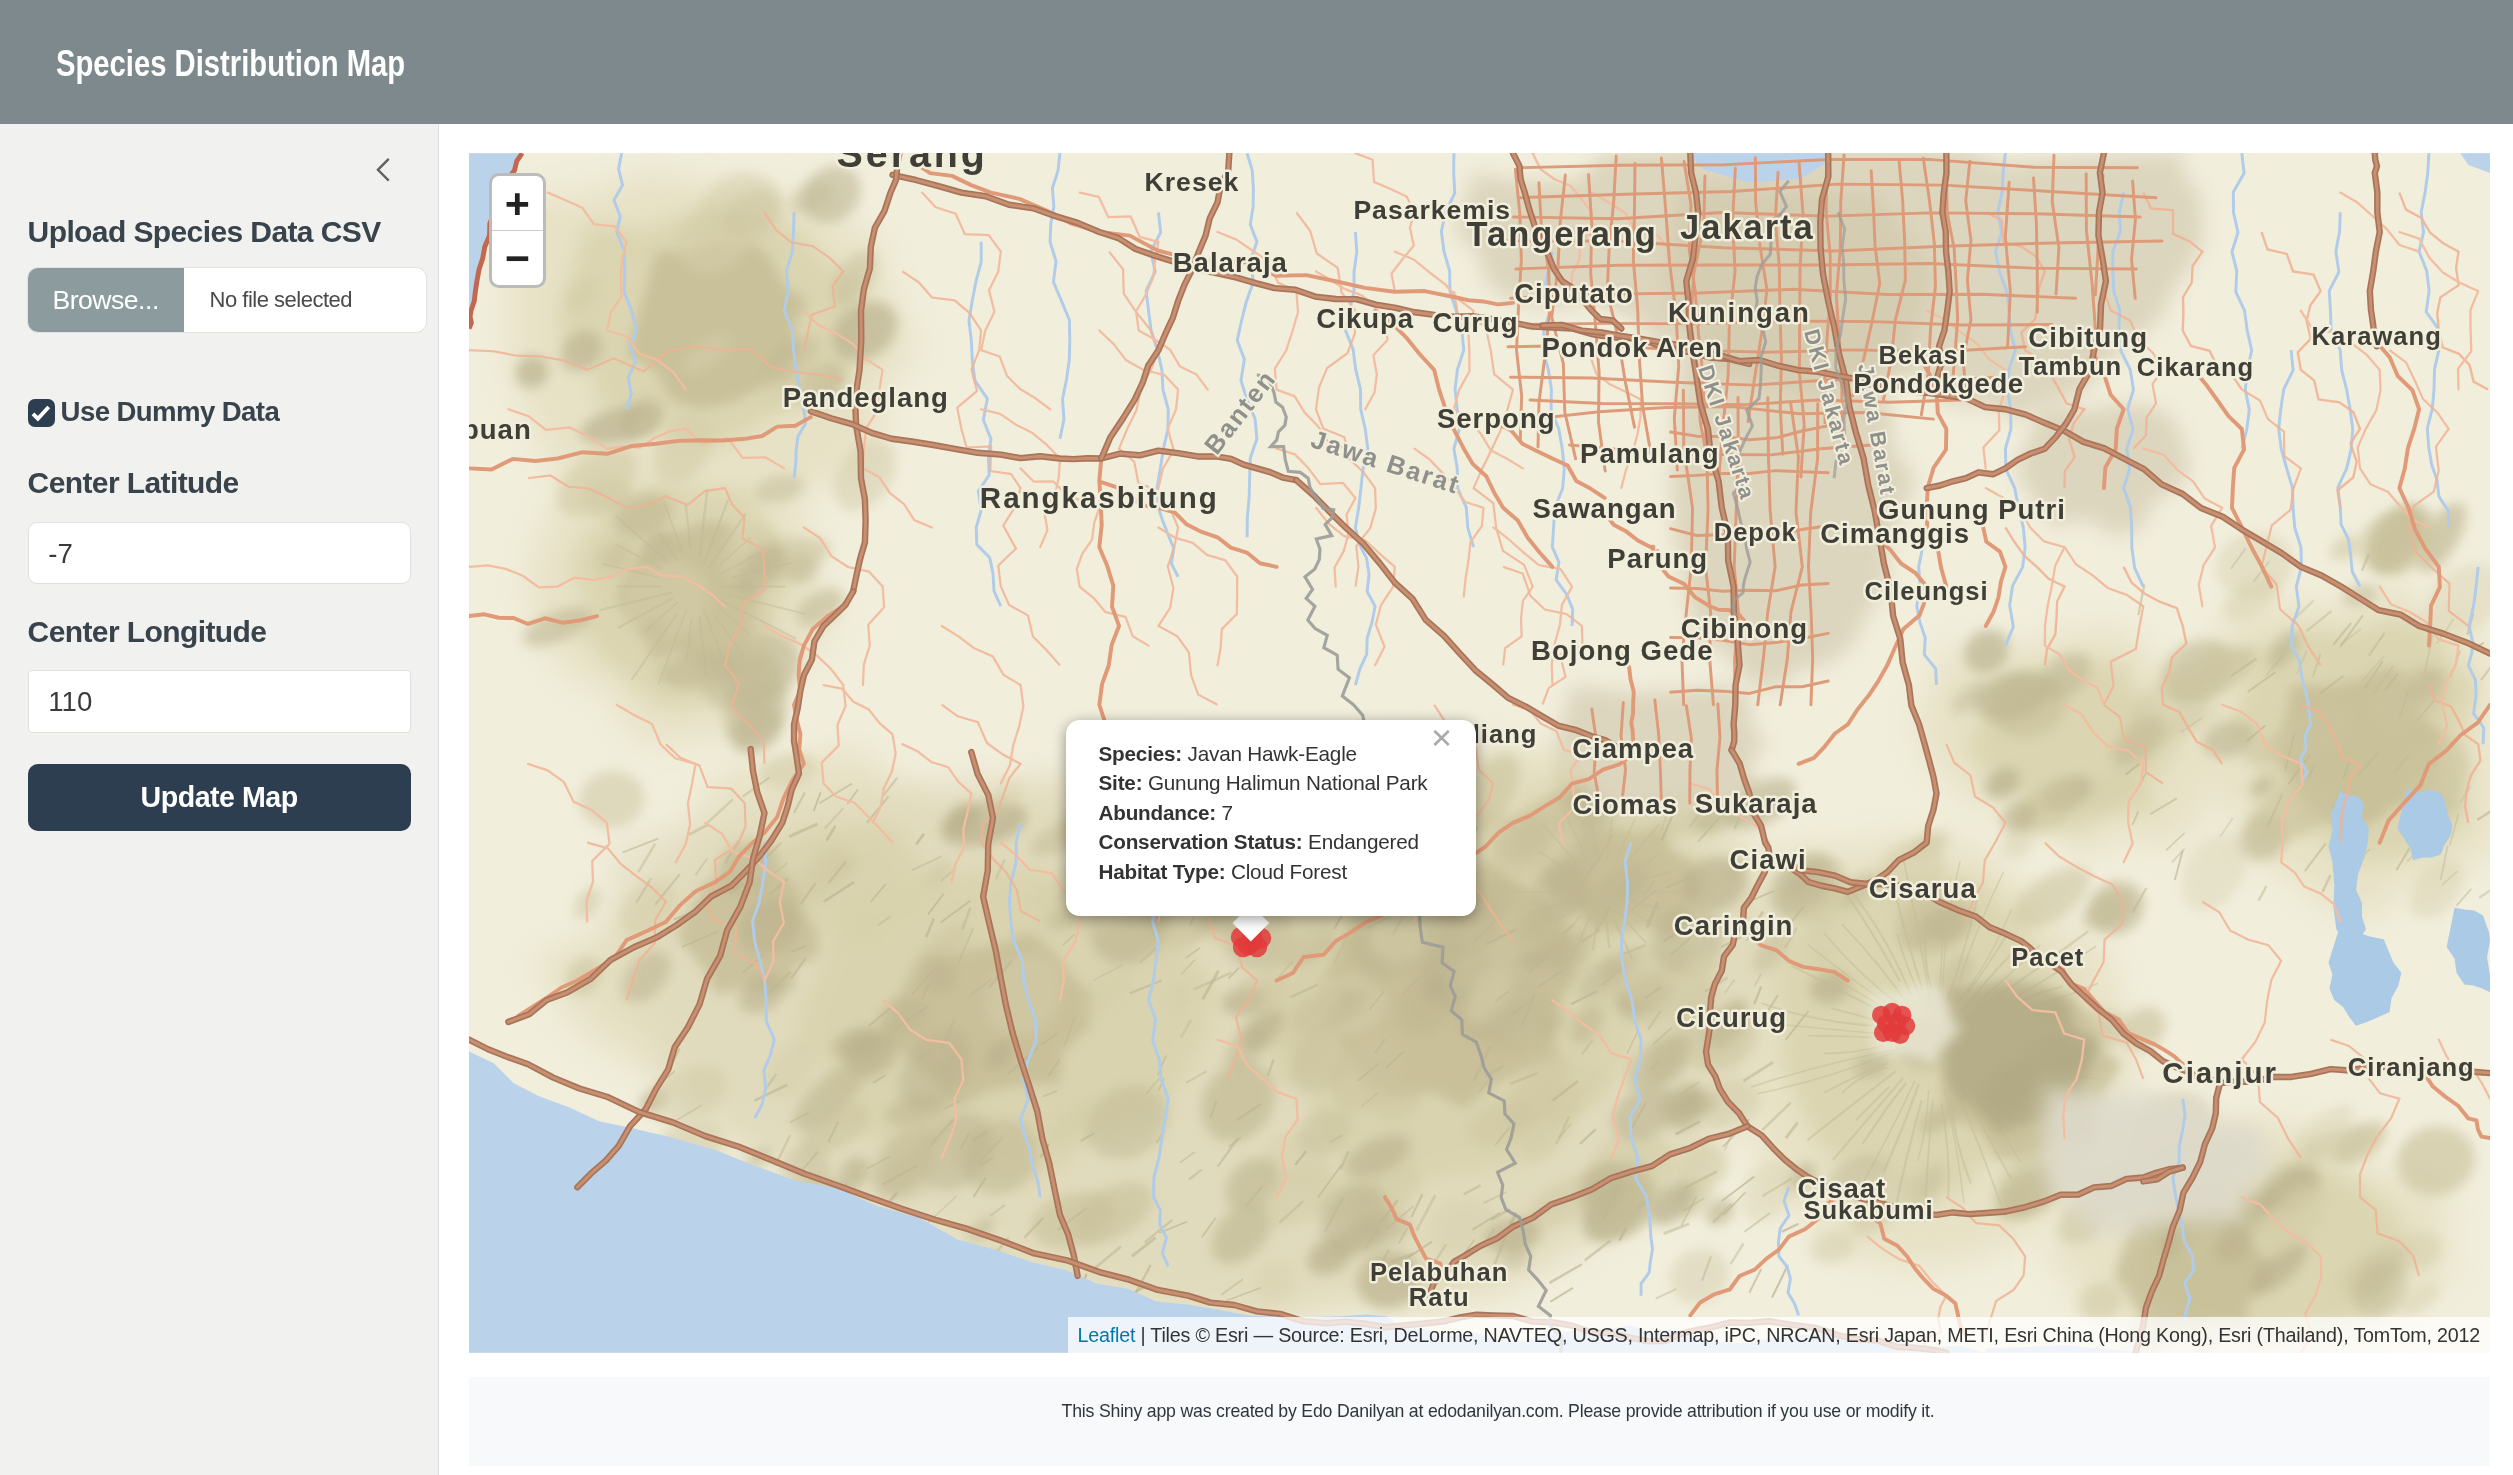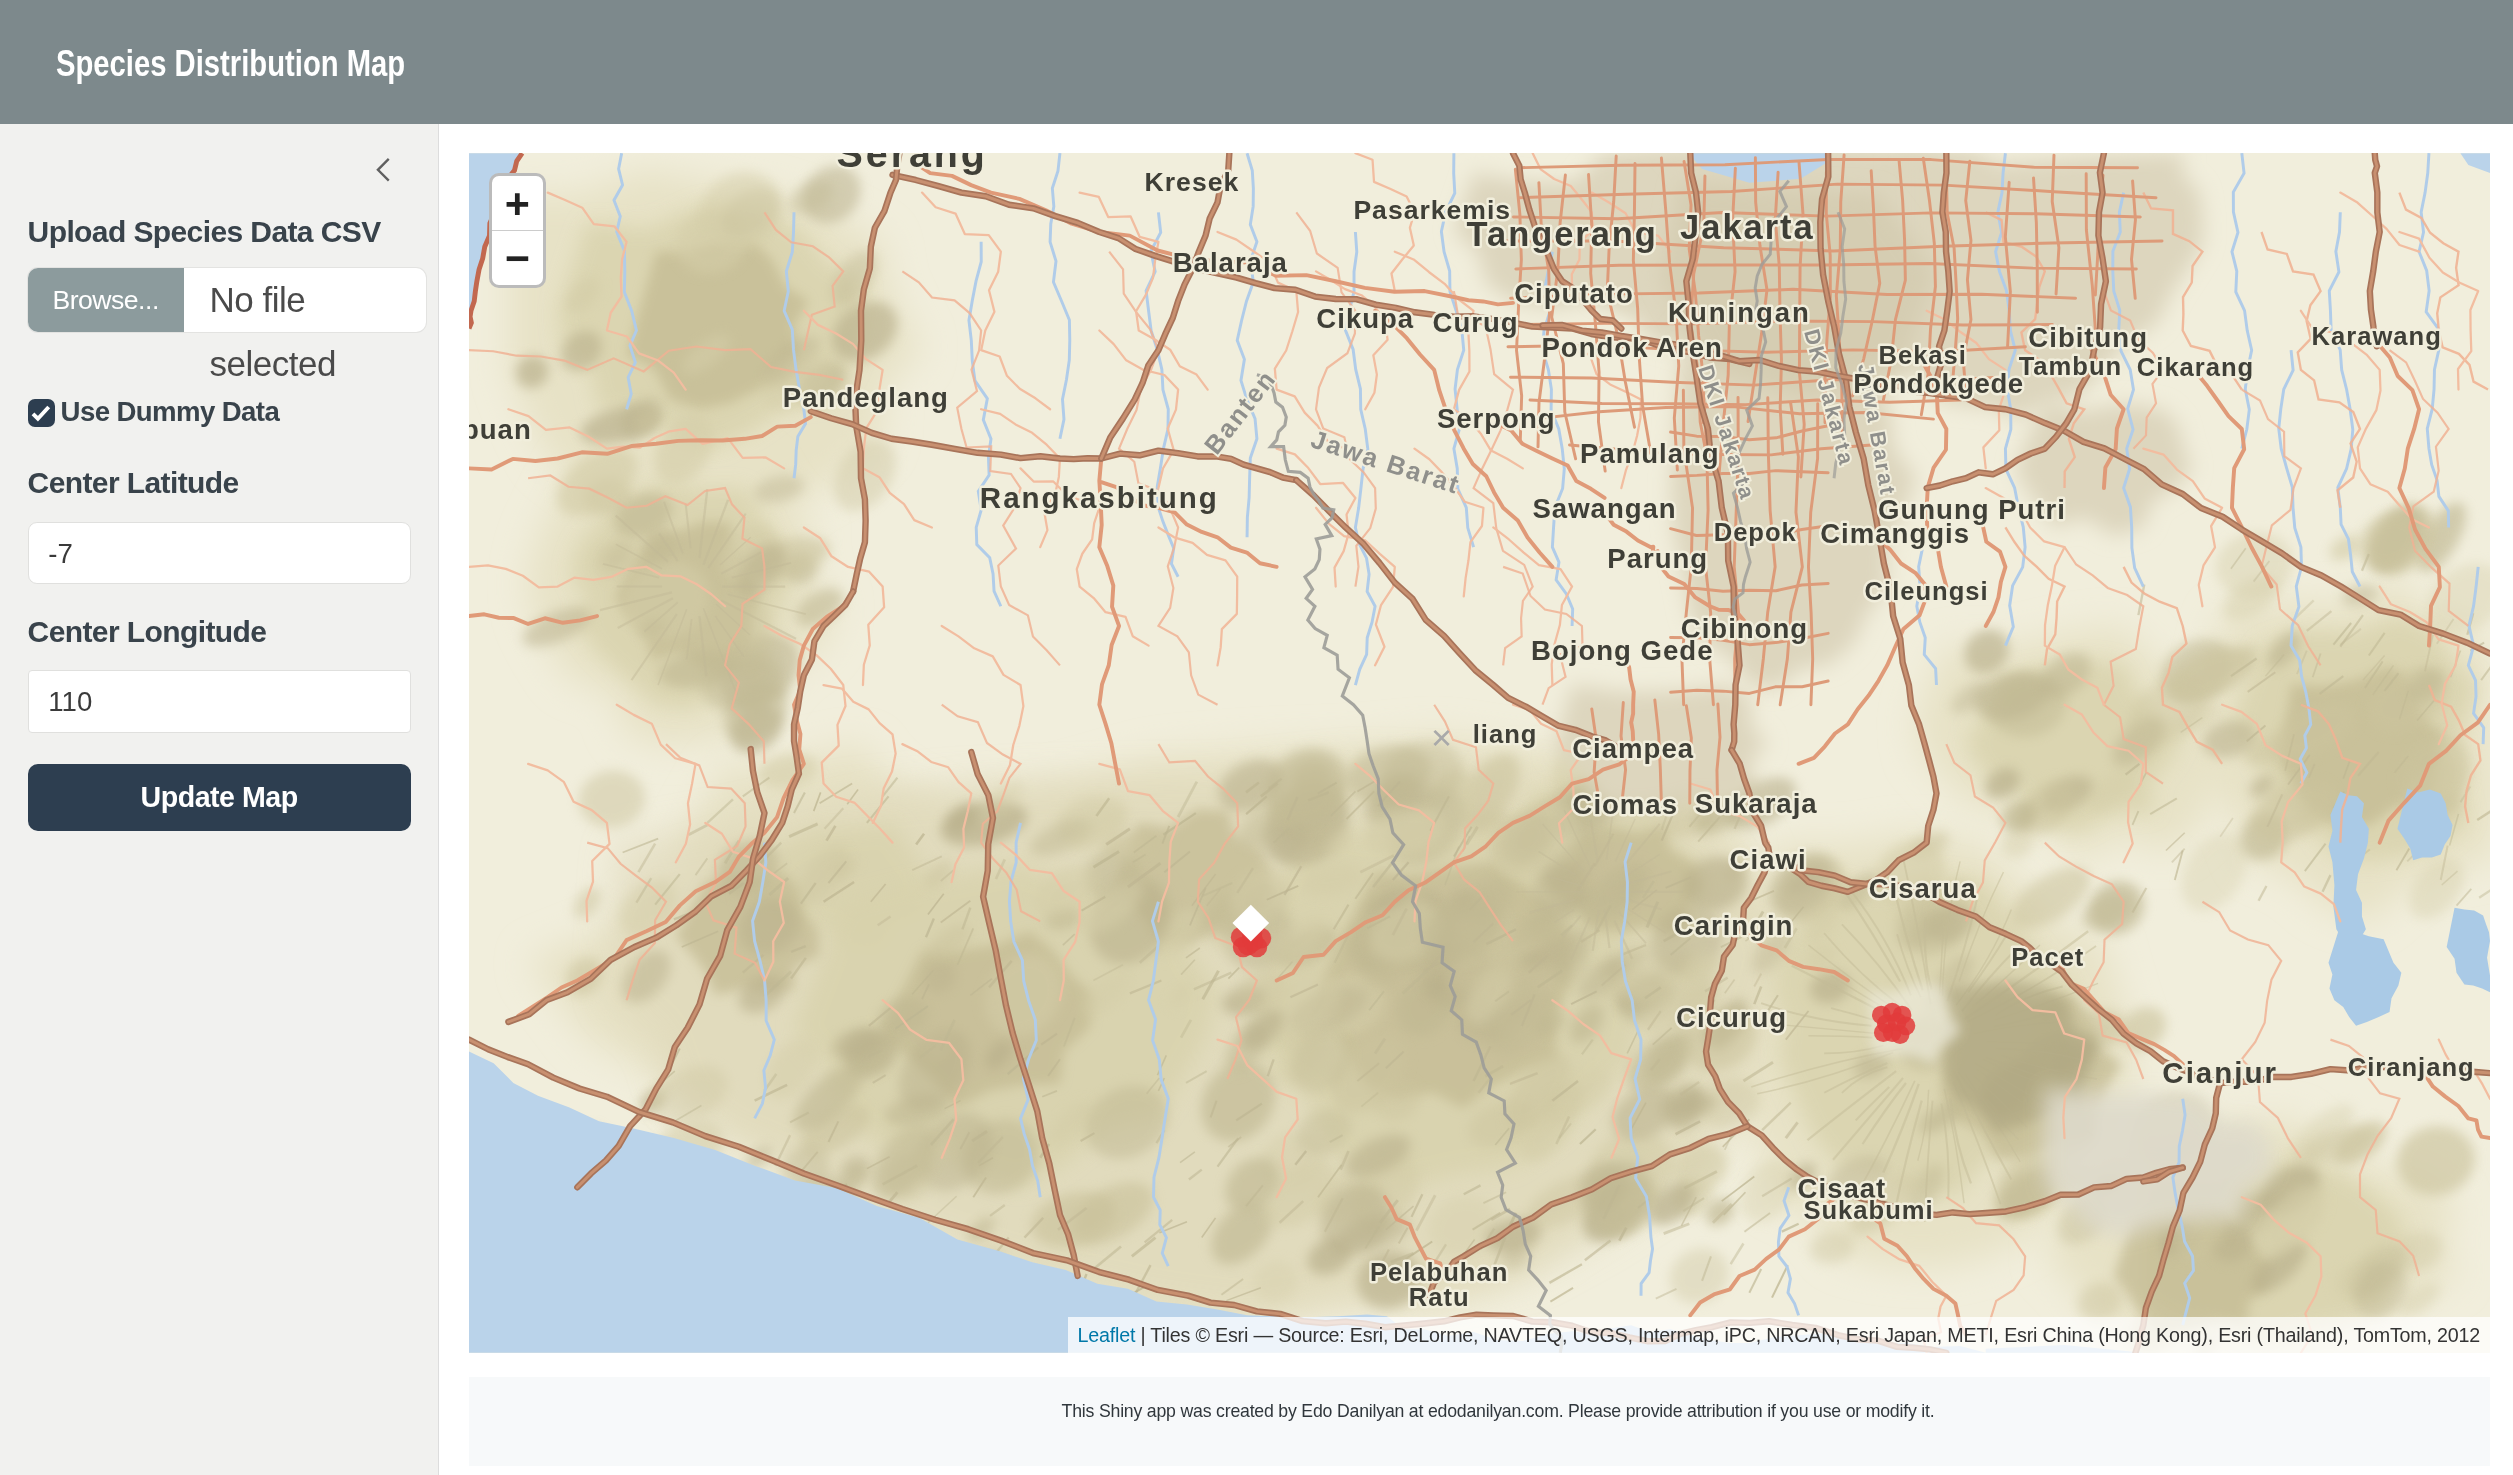--- a/index.html
+++ b/index.html
@@ -5,21 +5,21 @@
 * { margin:0; padding:0; box-sizing:border-box; }
 html,body { width:2514px; height:1476px; background:#fff; font-family:"Liberation Sans", sans-serif; overflow:hidden; }
 #header { position:absolute; left:0; top:0; width:2514px; height:124px; background:#7d898c;padding-left:28px; }
 #header h1 { color:#fff; font-size:37px; font-weight:700; letter-spacing:0px; position:absolute; left:56px; top:43px; transform:scaleX(0.79); transform-origin:left; white-space:nowrap; }
 #sidebar { position:absolute; left:0; top:124px; width:439px; height:1352px; background:#f1f1ef; border-right:1px solid #ddd; }
 .chev { position:absolute; left:372px; top:31.5px; }
 .slabel { color:#39434b; font-size:30px; font-weight:700; letter-spacing:-0.6px; }
 #lab1 { position:absolute; left:27.6px; top:91px; }
 #filebox { position:absolute; left:27.6px; top:144px; width:398px; height:64px; background:#fff; border-radius:9.9px; box-shadow:0 0 0 1px #e3e3e1; }
 #browse { position:absolute; left:0; top:0; width:156px; height:64px; background:#8c9b9d; border-radius:9.9px 0 0 9.9px; color:#fff; font-size:26.6px; text-align:center; line-height:64px; letter-spacing:-0.5px; }
-#nofile { position:absolute; left:182px; top:0px; font-size:35px; color:#4a4a4a; line-height:64px; letter-spacing:-0.5px; }
+#nofile { position:absolute; left:182px; top:0px; font-size:22px; color:#4a4a4a; line-height:64px; letter-spacing:-0.5px; }
 #cbrow { position:absolute; left:27.6px; top:272px; }
 #cbox { position:absolute; left:0; top:3px; width:27.6px; height:27.6px; background:#2d3e50; border-radius:6.9px; }
 #cbox svg { position:absolute; left:3.9px; top:5.9px; }
 #cblab { position:absolute; left:33px; top:0px; white-space:nowrap; color:#39434b; font-size:27.6px; font-weight:700; letter-spacing:-0.6px; }
 #lab2 { position:absolute; left:27.6px; top:342px; }
 #inpLat { position:absolute; left:27.6px; top:398px; width:383px; height:62px; background:#fff; border:1px solid #e0e0de; border-radius:8.9px; font-size:27.6px; color:#3a3a3a; padding-left:19.7px; line-height:61px; }
 #lab3 { position:absolute; left:27.6px; top:491px; }
 #inpLon { position:absolute; left:27.6px; top:546px; width:383px; height:63px; background:#fff; border:1px solid #e0e0de; border-radius:4px; font-size:27.6px; color:#3a3a3a; padding-left:19.7px; line-height:61px; }
 #updbtn { position:absolute; left:27.6px; top:640px; width:383px; height:67px; background:#2d3e50; border-radius:9.9px; color:#fff; font-size:28.6px; font-weight:700; text-align:center; line-height:67px; letter-spacing:-0.5px; }
 #map { position:absolute; left:469px; top:153px; width:2021px; height:1200px; background:#f1eddc; overflow:hidden; }
@@ -1257,20 +1257,29 @@
 <circle cx="1450" cy="882" r="9.5" fill="#e23b3b" fill-opacity="0.85"></circle>
 <circle cx="1459" cy="886" r="9.5" fill="#e23b3b" fill-opacity="0.85"></circle>
 <circle cx="1445" cy="893" r="9.5" fill="#e23b3b" fill-opacity="0.85"></circle>
 <circle cx="1453" cy="895" r="9.5" fill="#e23b3b" fill-opacity="0.85"></circle>
 <circle cx="1436" cy="893" r="9.5" fill="#e23b3b" fill-opacity="0.85"></circle>
     </svg>
   <div id="zoomctl">
       <div class="zbtn">+</div>
       <div class="zbtn sep">−</div>
     </div>
+  <div id="popup">
+      <div class="content">
+    <b>Species:</b> Javan Hawk-Eagle<br>
+    <b>Site:</b> Gunung Halimun National Park<br>
+    <b>Abundance:</b> 7<br>
+    <b>Conservation Status:</b> Endangered<br>
+    <b>Habitat Type:</b> Cloud Forest
+  </div>
+    </div>
   <div id="ptail"></div>
   <div id="pclose">✕</div>
   <div id="attrib"><a>Leaflet</a> | Tiles © Esri — Source: Esri, DeLorme, NAVTEQ, USGS, Intermap, iPC, NRCAN, Esri Japan, METI, Esri China (Hong Kong), Esri (Thailand), TomTom, 2012</div>
 </div>
 <div id="footer">
     <div>This Shiny app was created by Edo Danilyan at edodanilyan.com. Please provide attribution if you use or modify it.</div>
   </div>
 
 
 </body></html>

